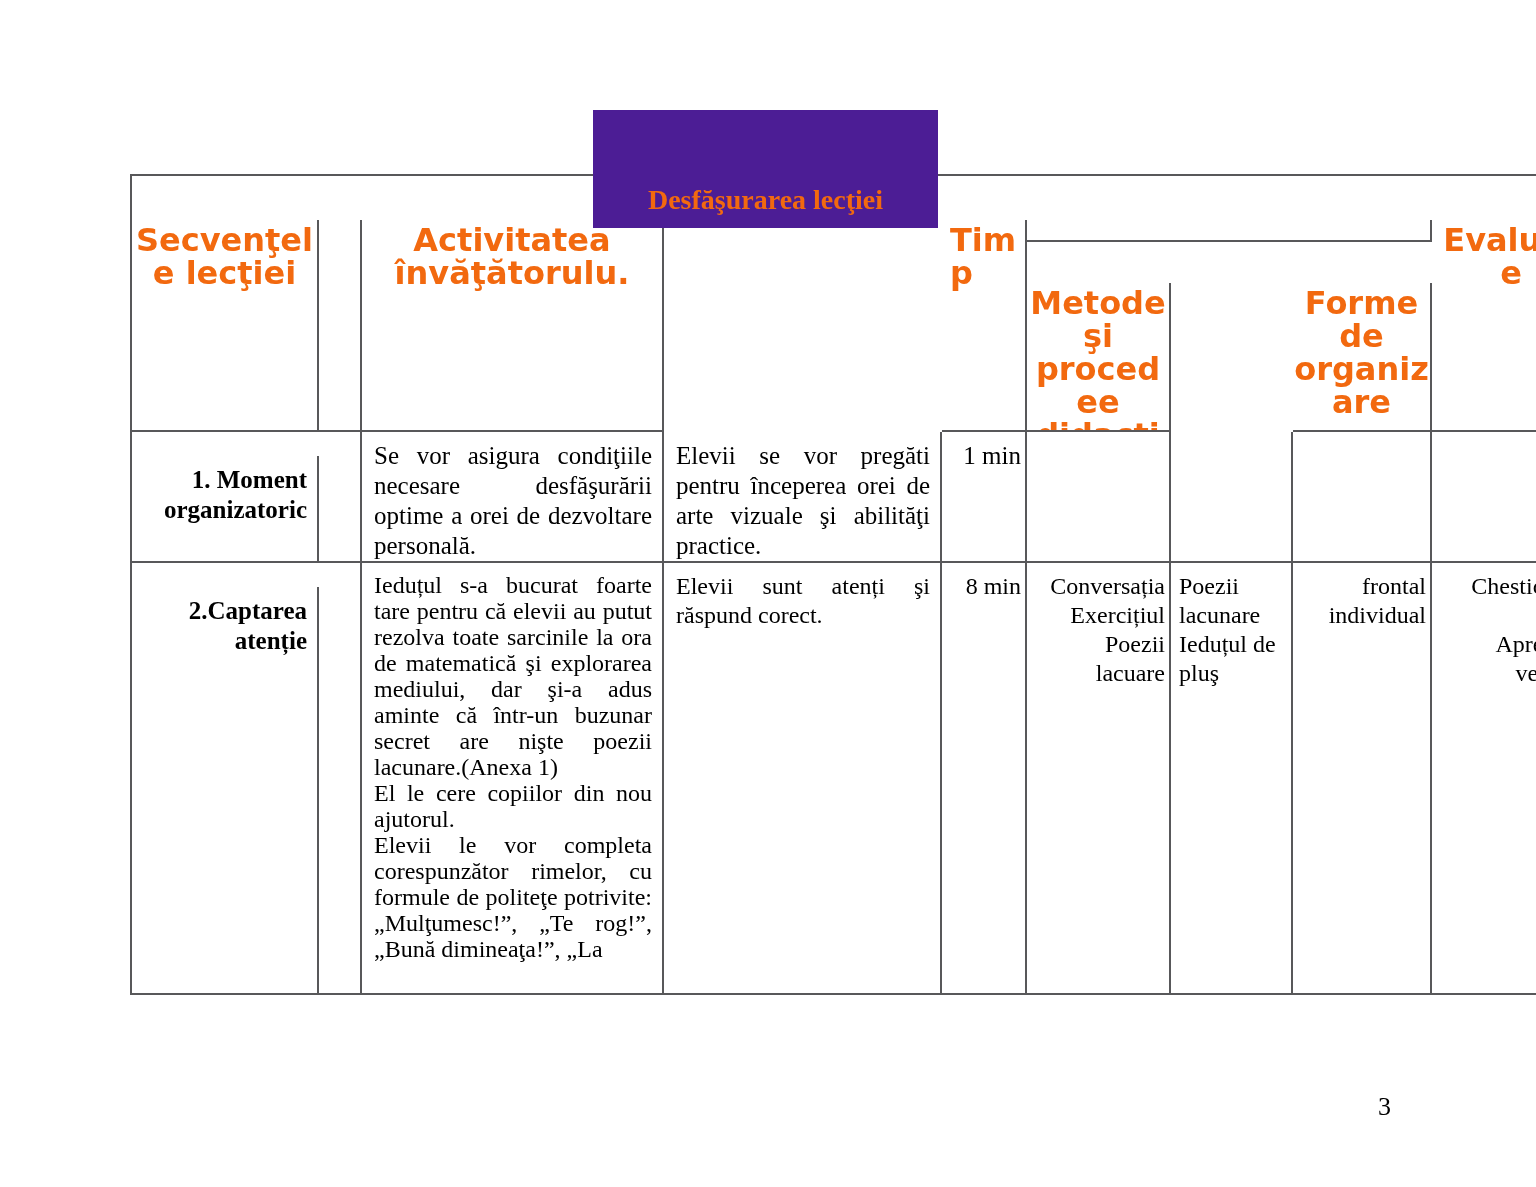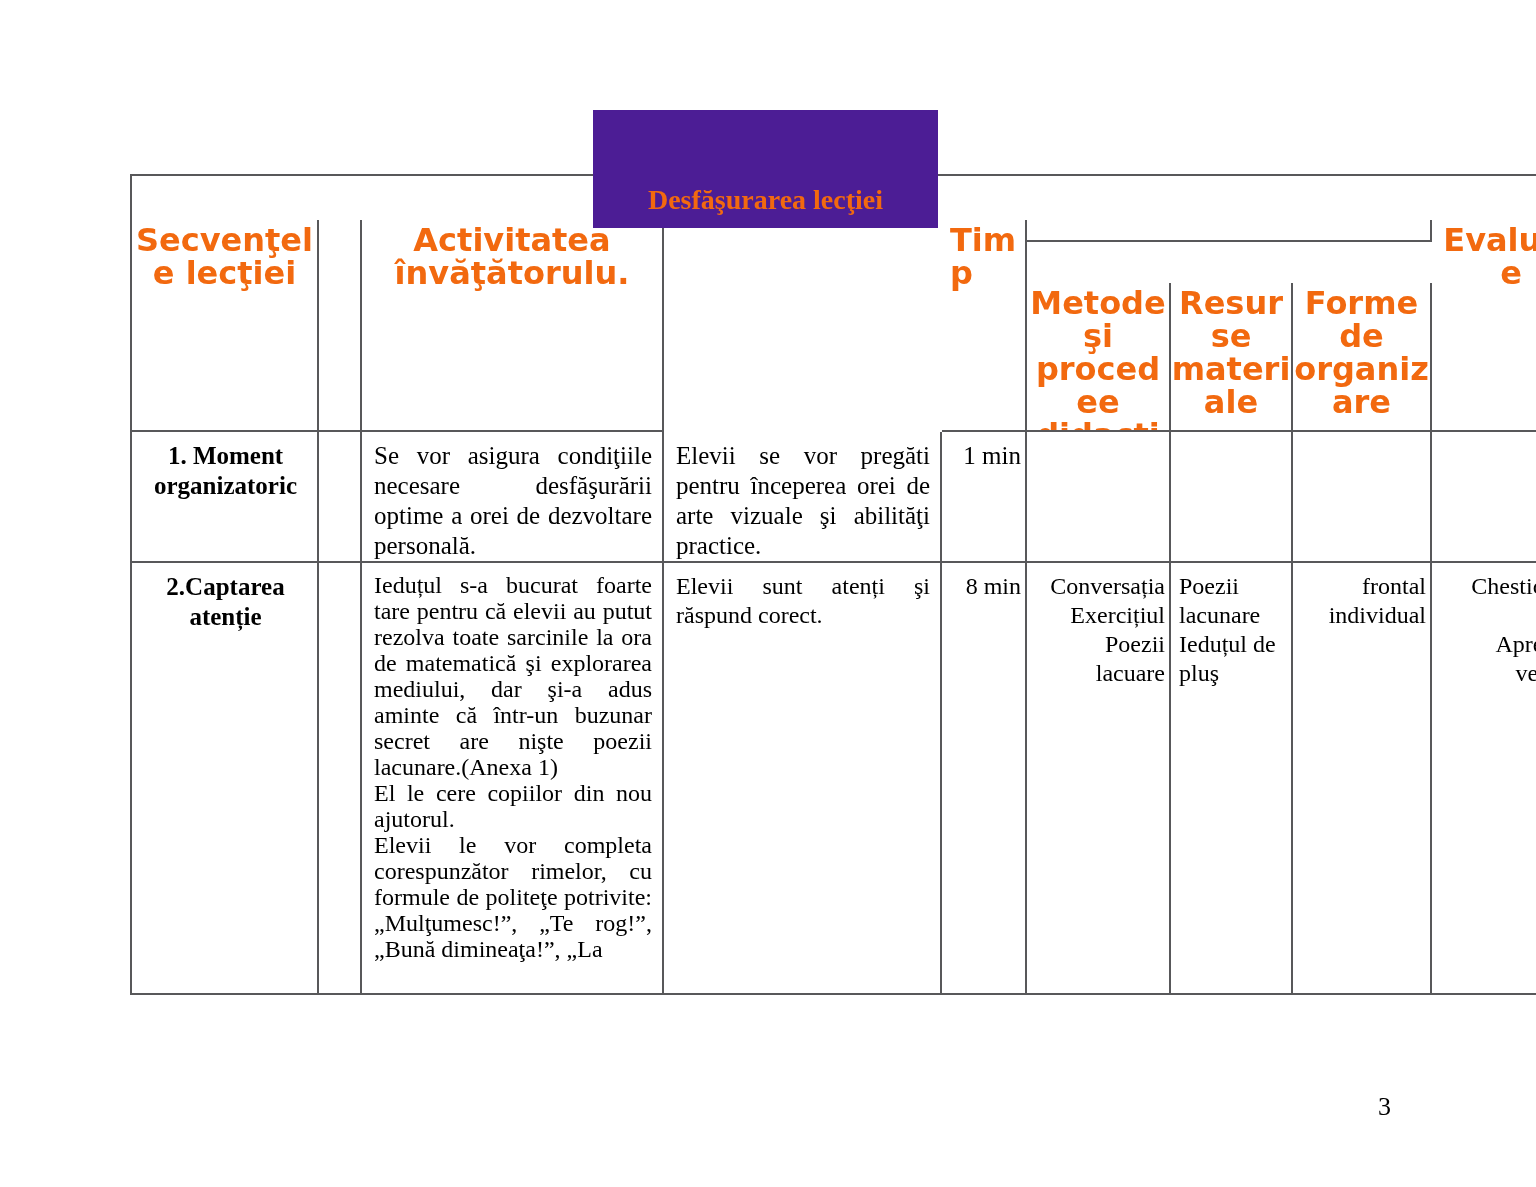--- a/index.html
+++ b/index.html
@@ -28,21 +28,21 @@
     padding-top:4px;
     margin-top:44px;
   }
   .hdr-timp{text-align:left;padding-left:8px;}
   
   .bodycell{
     font-size:25px;line-height:30px;
     padding:9px 10px 0 12px;text-align:justify;
   }
   .row2 .bodycell, .bodycell.row2{}
-  .seq{font-weight:bold;text-align:center;white-space:pre-line;}
+  .seq{font-weight:bold;text-align:right;white-space:pre-line;margin-top:24px;}
   .centercell{text-align:right;padding-left:4px;padding-right:4px;}
   .leftcell{text-align:left;padding-left:8px;padding-right:4px;}
   .dense{font-size:24px;line-height:26px;}
   .mid{font-size:24px;line-height:29px;}
   
   .float-box{
     position:absolute;left:593px;top:110px;width:345px;height:118px;
     background:#4c1d95;z-index:5;
     display:flex;align-items:flex-end;justify-content:center;
     padding-bottom:13px;box-sizing:border-box;
@@ -68,24 +68,20 @@
 învăţătorulu.</div>
   <div class="cell hdr hdr-timp" style="grid-area:1/5/3/6">Tim
 p</div>
   <div class="cell hdr" style="grid-area:1/6/2/9;padding-top:20px">Strategii didactice</div>
   <div class="cell hdr" style="grid-area:2/6/3/7">Metode
 şi
 proced
 ee
 didacti
 ce</div>
-  <div class="cell hdr" style="grid-area:2/7/3/8">Resur
-se
-materi
-ale</div>
   <div class="cell hdr" style="grid-area:2/8/3/9">Forme
 de
 organiz
 are</div>
   <div class="cell hdr" style="grid-area:1/9/3/10">Evaluar
 e</div>
 
   <div class="cell bodycell seq" style="grid-area:3/1/4/2">1. Moment
 organizatoric</div>
   <div class="cell bodycell" style="grid-area:3/2/4/3"></div>

